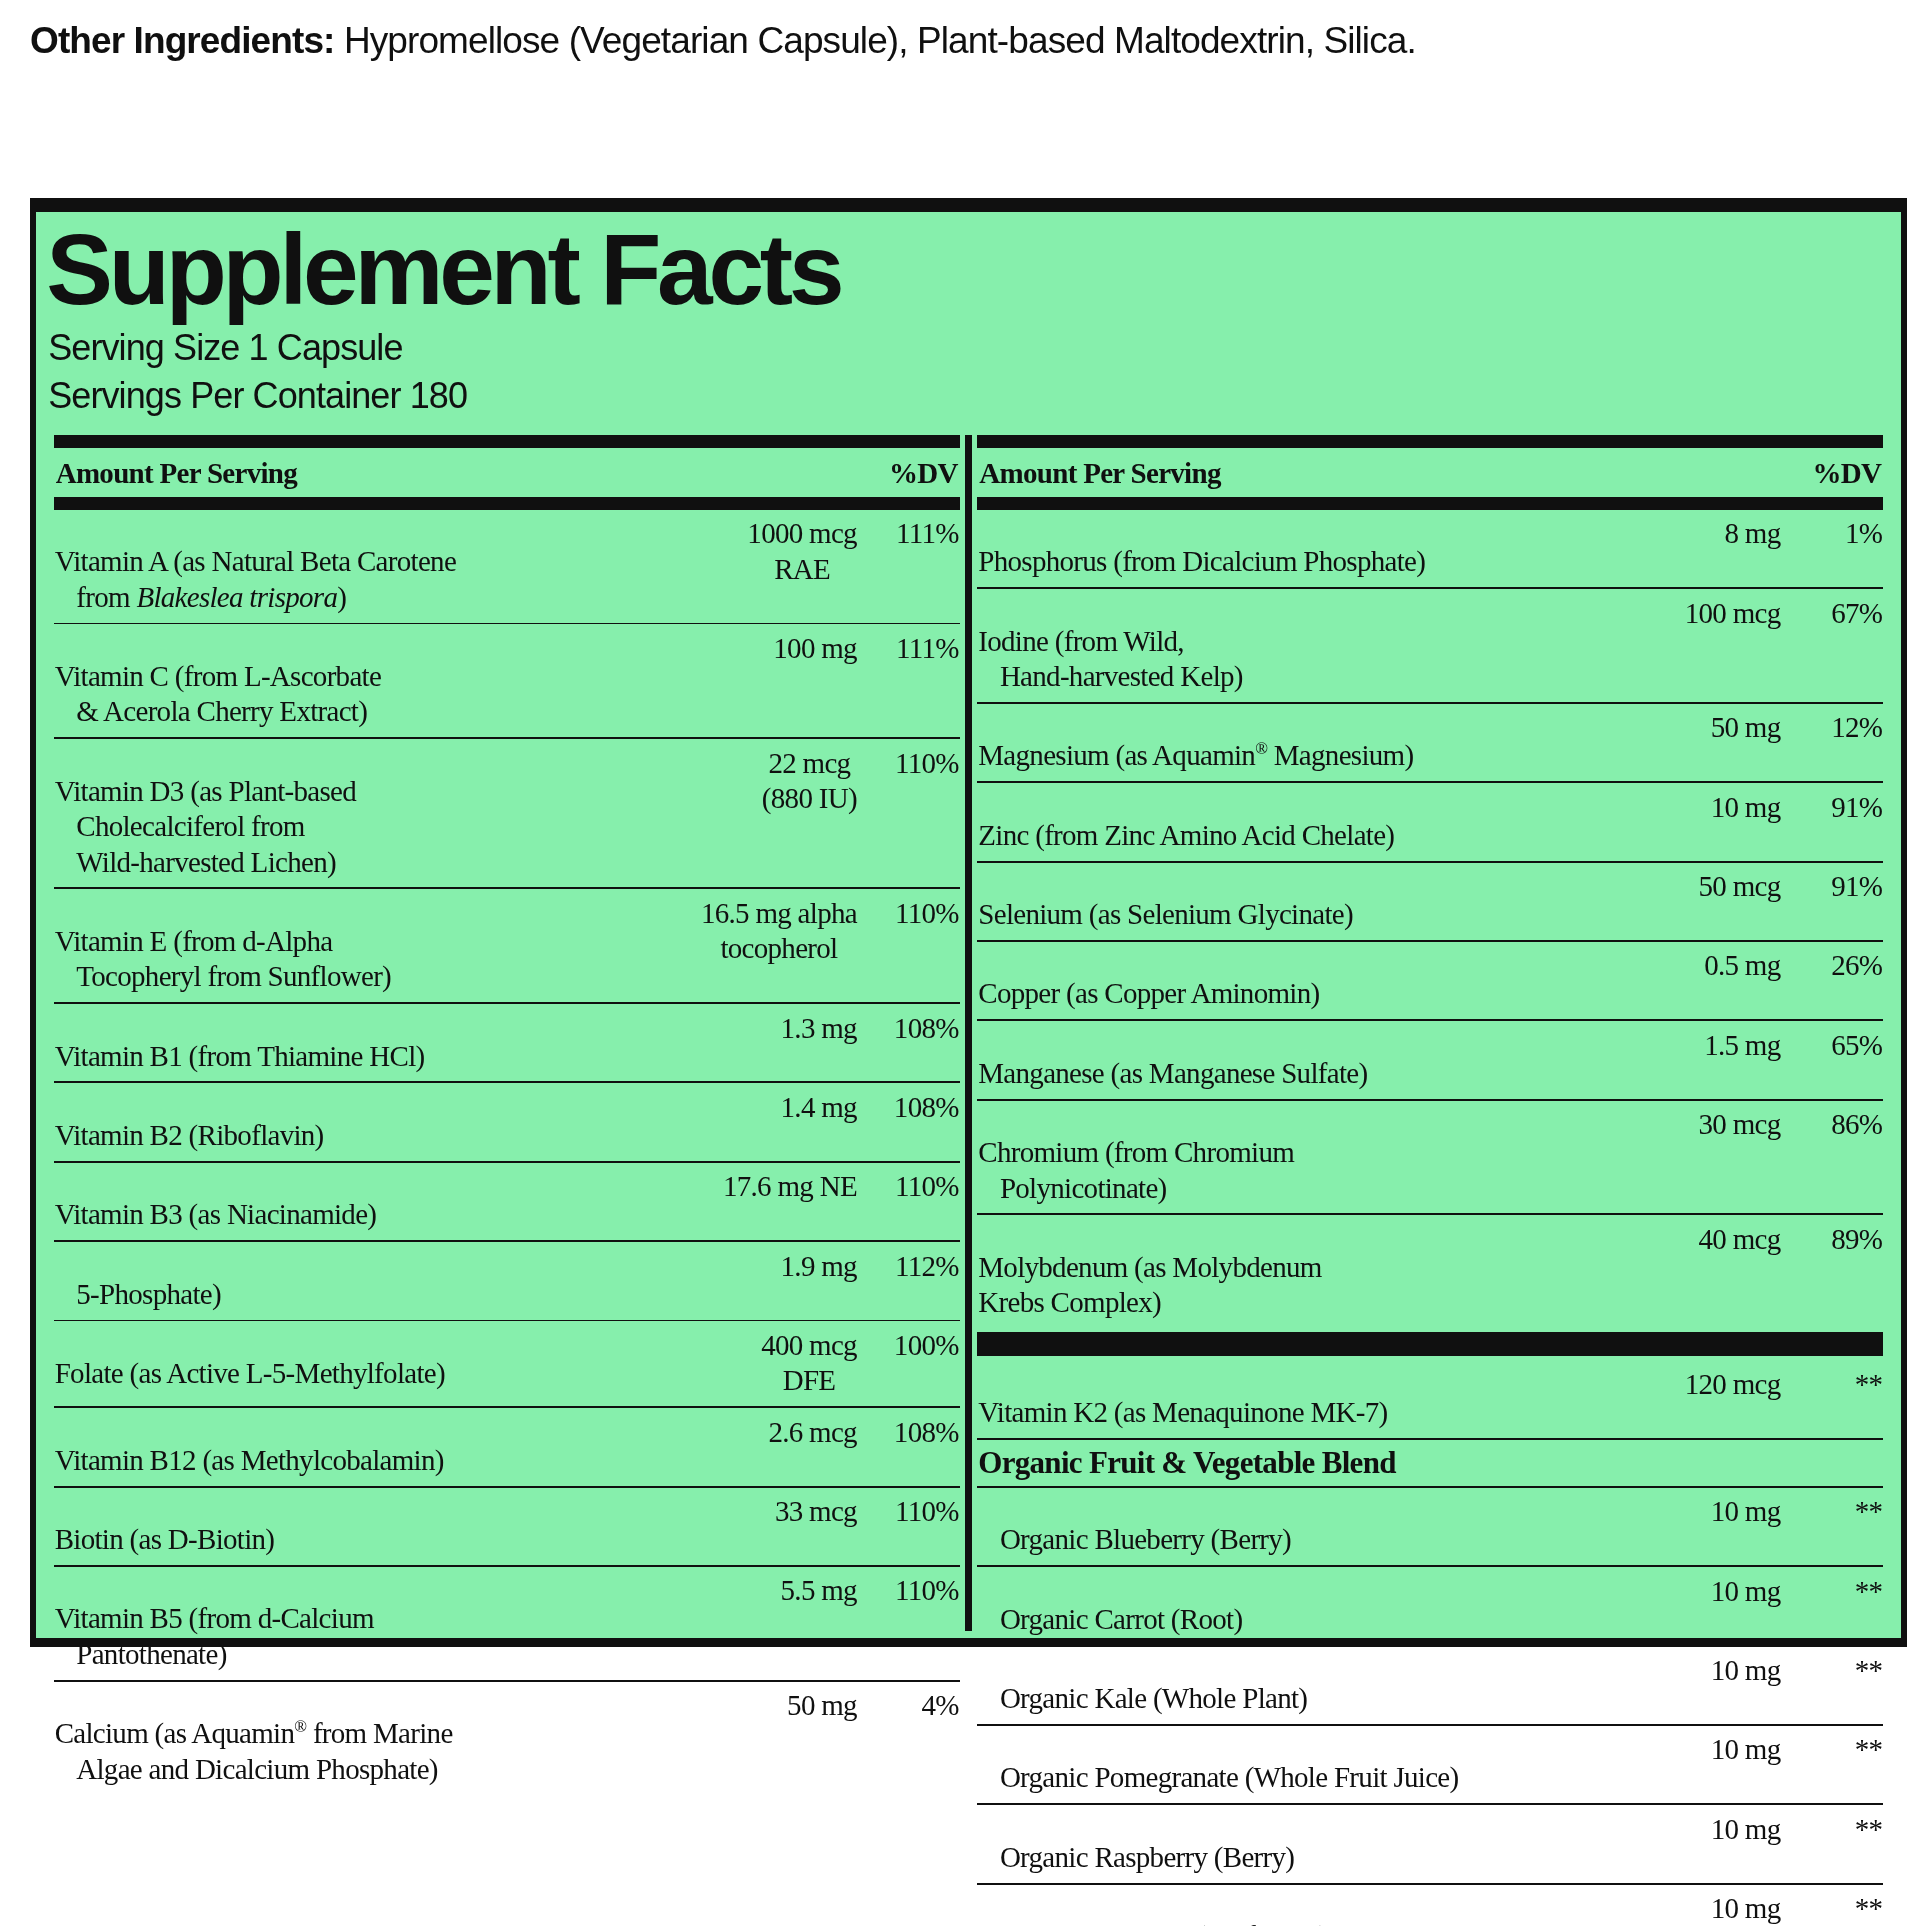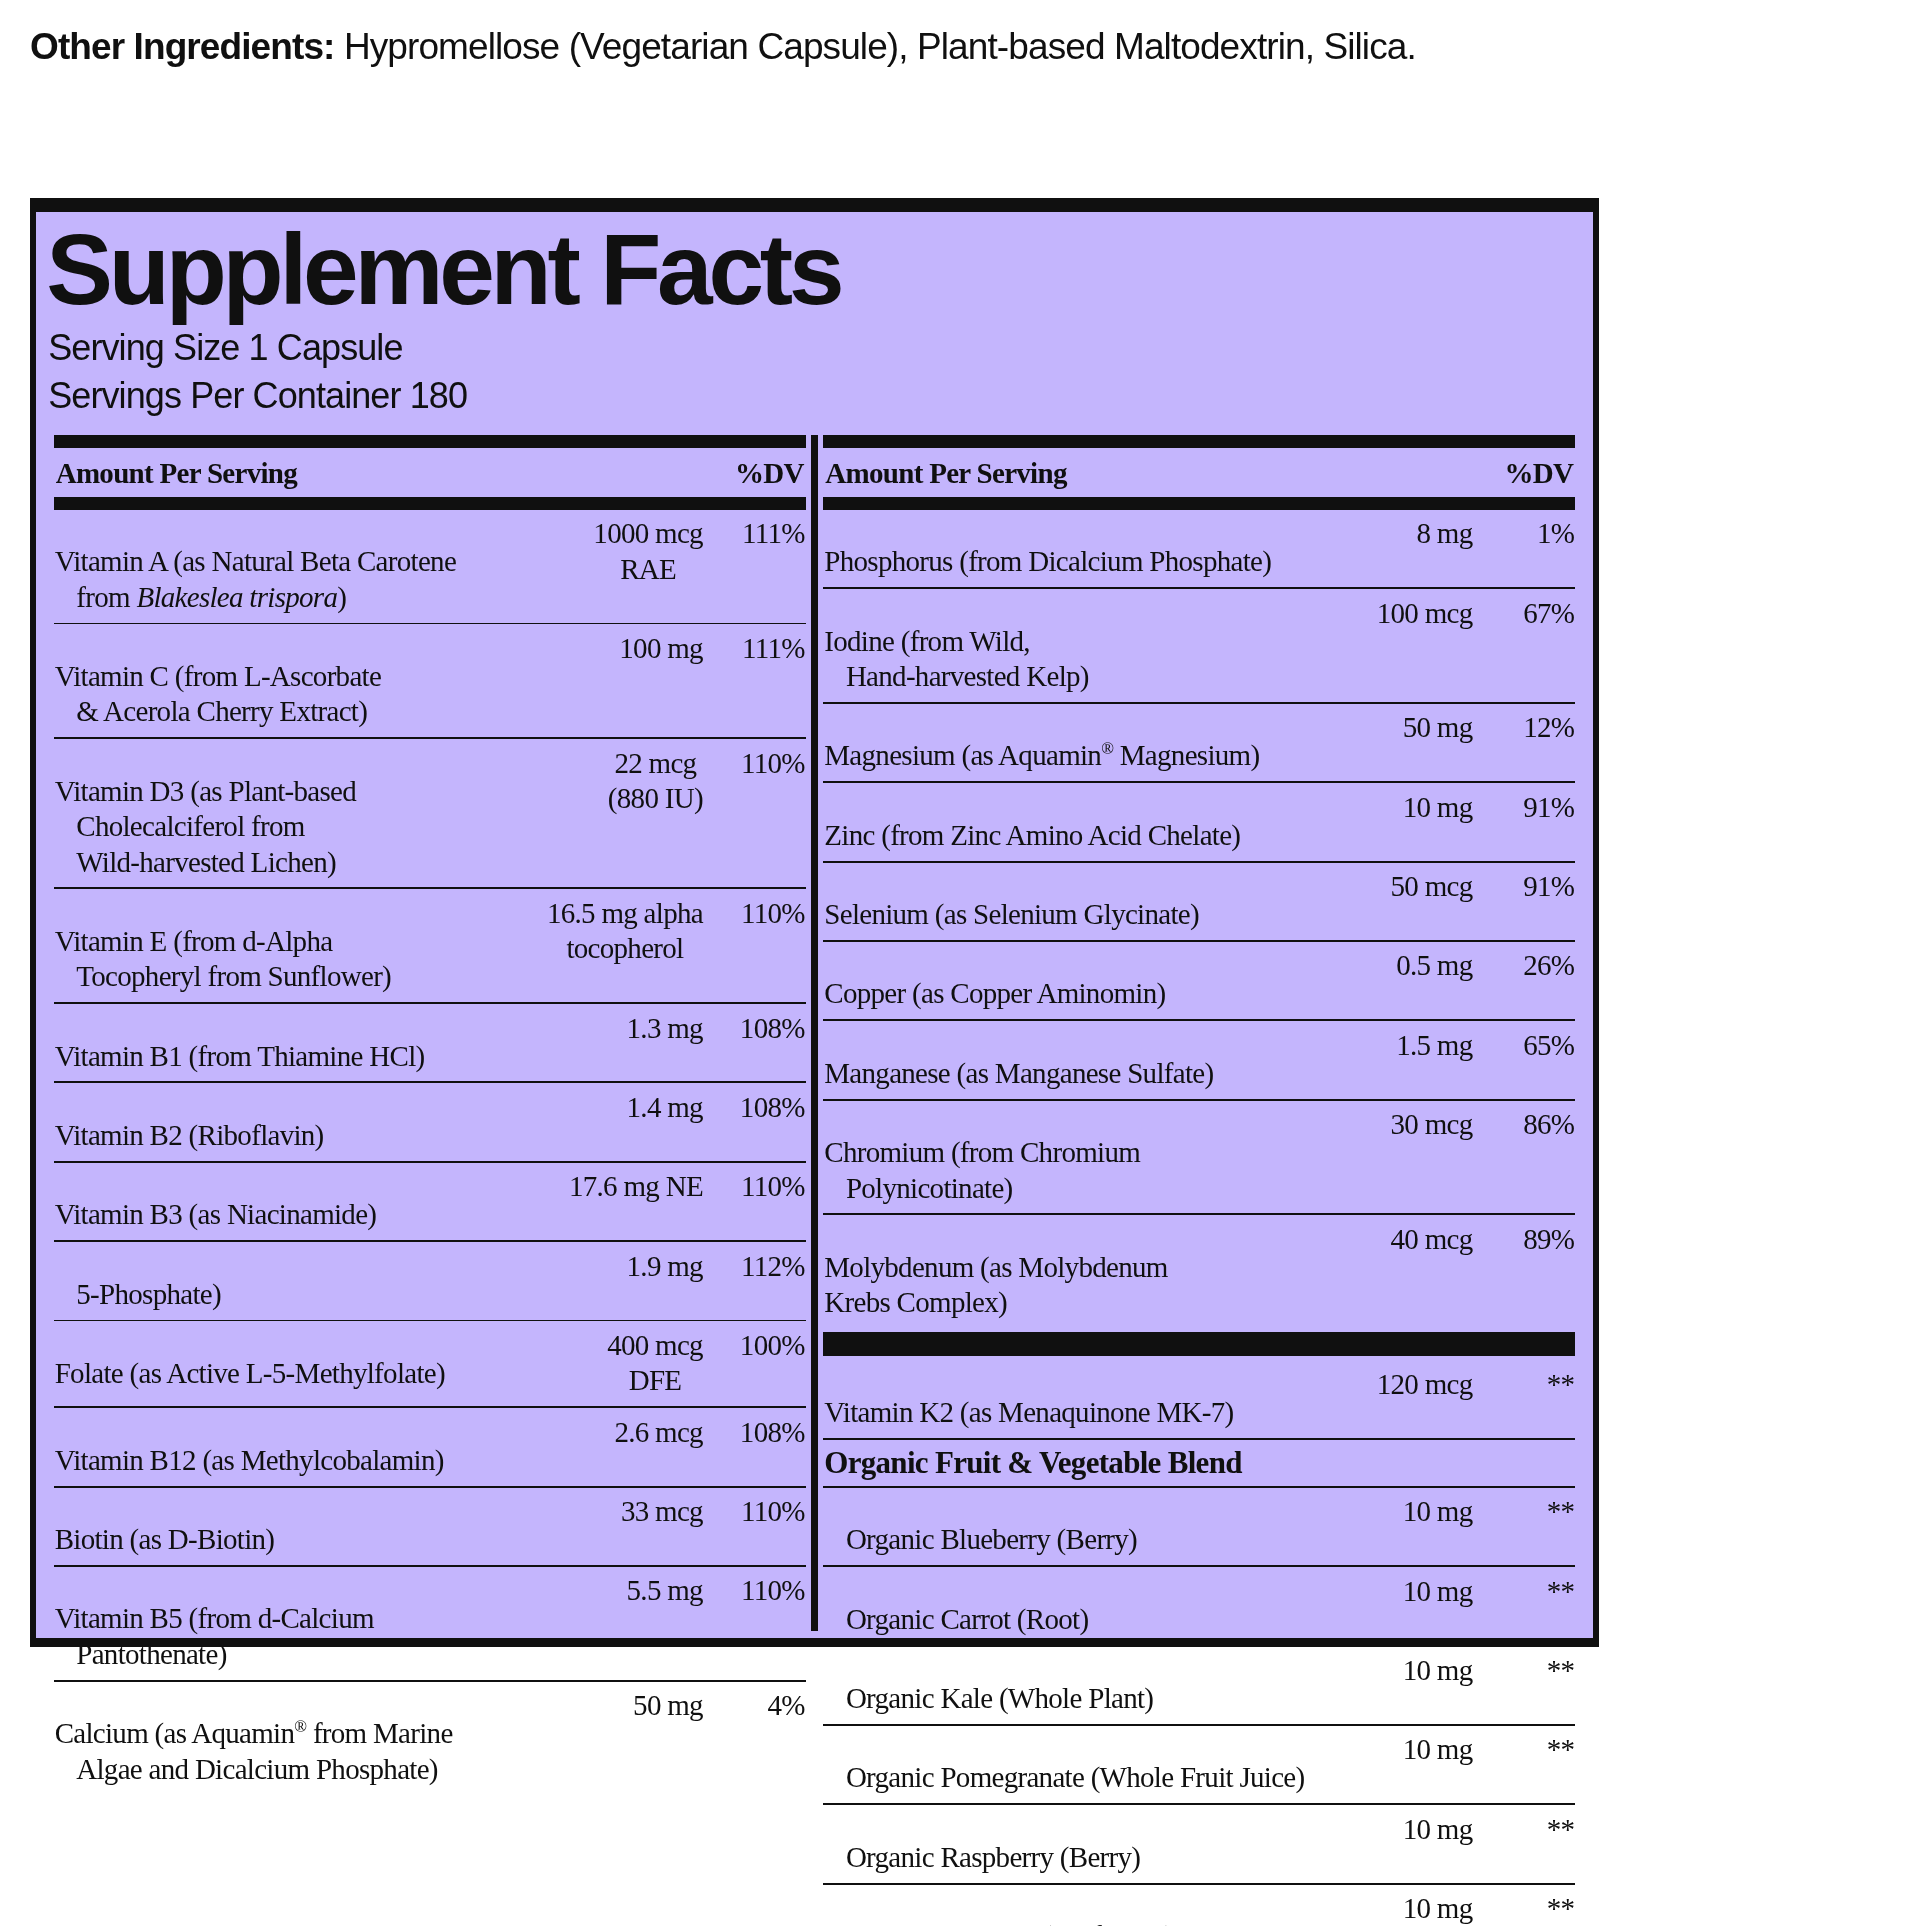--- a/index.html
+++ b/index.html
@@ -2,24 +2,24 @@
 <html style="font-size:7.5px"><head>
 <meta charset="utf-8">
 <style>
   html,body{margin:0;padding:0;background:#ffffff;}
   body{
     width:1926px;height:1926px;position:relative;
     font-family:"Liberation Sans","DejaVu Sans",sans-serif;
     color:#101010;
   }
   .panel{
-    position:absolute;left:30px;top:198px;width:1569px;height:1449px;
+    position:absolute;left:30px;top:198px;width:1877px;height:1449px;
     border:solid #101010;border-width:14px 6.6px 9.4px 6.6px;
     box-sizing:border-box;display:flex;flex-direction:column;
-    padding:0 12.2px 7.5px 12.2px;background:#c4b5fd;
+    padding:0 12.2px 7.5px 12.2px;background:#86efac;
   }
   .title{font-size:100px;font-weight:bold;letter-spacing:-4.2px;line-height:1;margin:6.6px 0 5.6px -1.9px;}
   .serv{font-size:36px;letter-spacing:-0.9px;line-height:1.32;}
   .cols{display:flex;flex:1;margin-top:16px;min-height:0;}
   .col{flex:1;display:flex;flex-direction:column;padding:0 5.6px;min-width:0;font-family:Liberation Serif, serif;}
   .vdiv{width:6.6px;background:#101010;flex:none;}
   .cbar{height:13px;background:#101010;flex:none;}
   .chead{display:flex;justify-content:space-between;align-items:baseline;
     font-weight:bold;font-size:33px;letter-spacing:-0.9px;padding:7.5px 1.9px 5.6px;}
   .hr{height:1.9px;background:#101010;flex:none;}
@@ -28,21 +28,21 @@
   .names{flex:1 1 auto;min-width:0;margin-top:28px;}
   .line{white-space:pre;}
   .line.ind{padding-left:21.6px;}
   .amt{flex:0 0 auto;margin-left:8.5px;text-align:center;}
   .dv{flex:0 0 99px;margin-left:2.8px;text-align:right;}
   .tbar{height:24.5px;background:#101010;flex:none;margin:3.8px 0;}
   .sub{font-weight:bold;font-size:31px;letter-spacing:-0.7px;padding:5.6px 0.9px 4.7px;}
   .fnote{font-size:29px;letter-spacing:-0.7px;padding:8.5px 0.9px 4.7px;}
   .it{font-style:italic;}
   .sup{font-size:58%;vertical-align:super;}
-  .other{margin:26px 0 0 30px;font-size:37px;letter-spacing:-0.9px;}
+  .other{margin:20px 0 0 30px;font-size:37px;letter-spacing:-0.9px;}
   .other b{font-weight:bold;}
 </style>
 </head>
 <body>
 
 <div class="panel">
   <div class="title">Supplement Facts</div>
   <div class="serv">Serving Size 1 Capsule</div>
   <div class="serv">Servings Per Container 180</div>
   <div class="cols">

